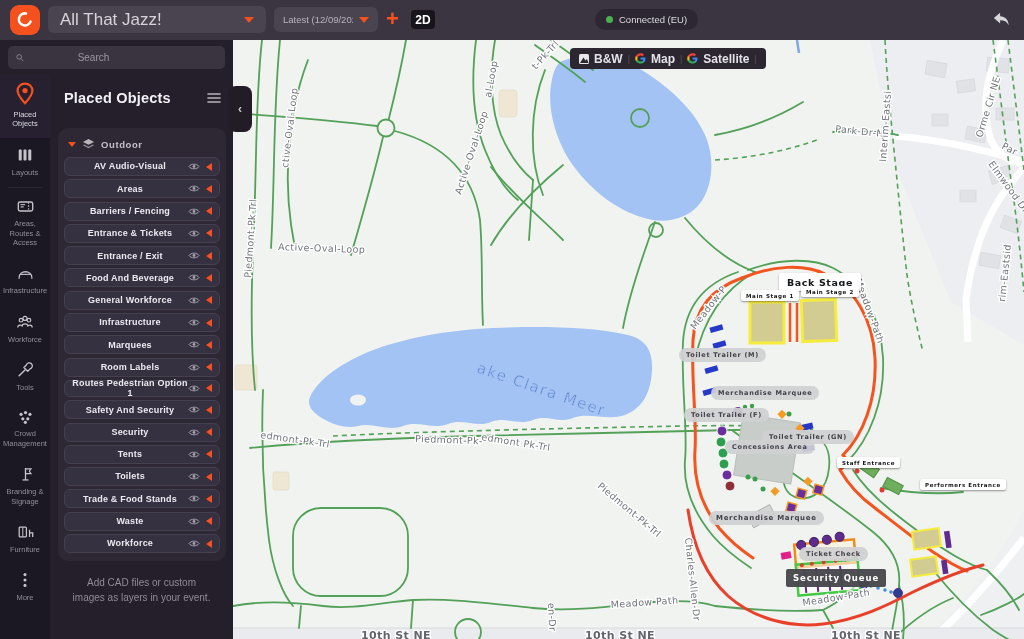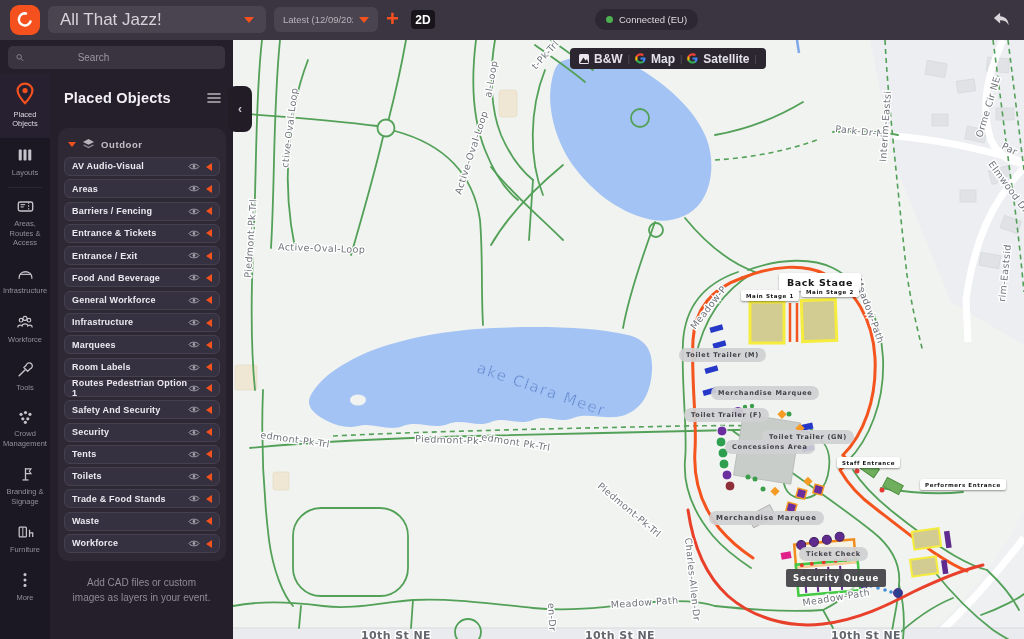--- a/index.html
+++ b/index.html
@@ -40,21 +40,21 @@
   .rail-item { width:50px; padding:8px 2px 9px; display:flex; flex-direction:column; align-items:center; gap:4px;
                cursor:pointer; }
   .rail-item .rlbl { font-size:7.5px; color:#918e99; text-align:center; line-height:1.25; }
   .rail-item.active { background:#262030; }
   .rail-item.active .rlbl { color:#dcdae1; }
   .rail-divider { width:34px; border-top:1px solid #2c2733; margin:1px 0; }
 
   #panel { position:absolute; left:50px; top:34px; width:183px; height:565px; background:#241f2b; }
   #panel-title-row { display:flex; align-items:center; padding:16px 12px 10px 14px; }
   #panel-title { color:#f2f0f5; font-size:14.5px; font-weight:bold; letter-spacing:.2px; flex:1; }
-  #group { margin:12px 7px 0 8px; background:#2d2834; border-radius:10px; padding:7px 6px 5px; }
+  #group { margin:12px 7px 0 8px; background:#2d2834; border-radius:10px; padding:7px 6px 5px;text-align:center; }
   #group-header { display:flex; align-items:center; gap:6px; padding:3px 4px 7px; }
   #group-header .glbl { color:#c3c0c9; font-size:9.5px; font-weight:bold; letter-spacing:.6px; }
   .tri-down { width:0; height:0; border-left:4.5px solid transparent; border-right:4.5px solid transparent;
               border-top:5.5px solid #f4511e; }
   .obj-row { height:19px; margin-bottom:3.3px; background:#363140; border:1px solid #45404e; border-radius:6px;
              display:flex; align-items:center; padding:0 7px; cursor:pointer; }
   .obj-row.tall { height:17px; }
   .obj-label { flex:1; color:#eceaf0; font-size:9px; font-weight:bold; letter-spacing:.2px; line-height:1.15; }
   .eye { display:flex; align-items:center; margin-right:6px; cursor:pointer; }
   .tri-left { width:0; height:0; border-top:4px solid transparent; border-bottom:4px solid transparent;

